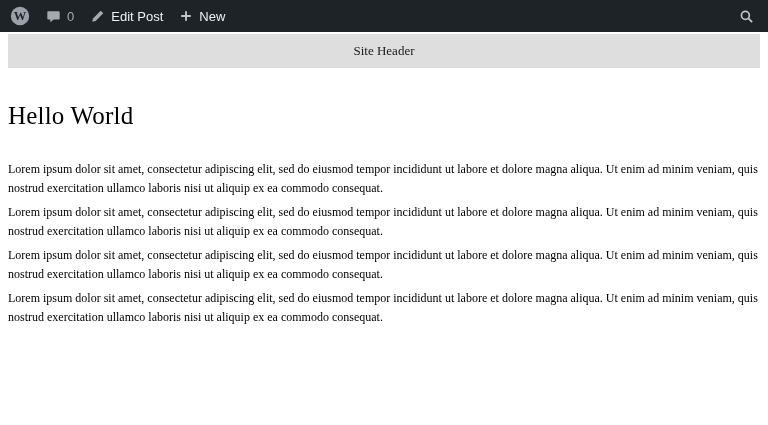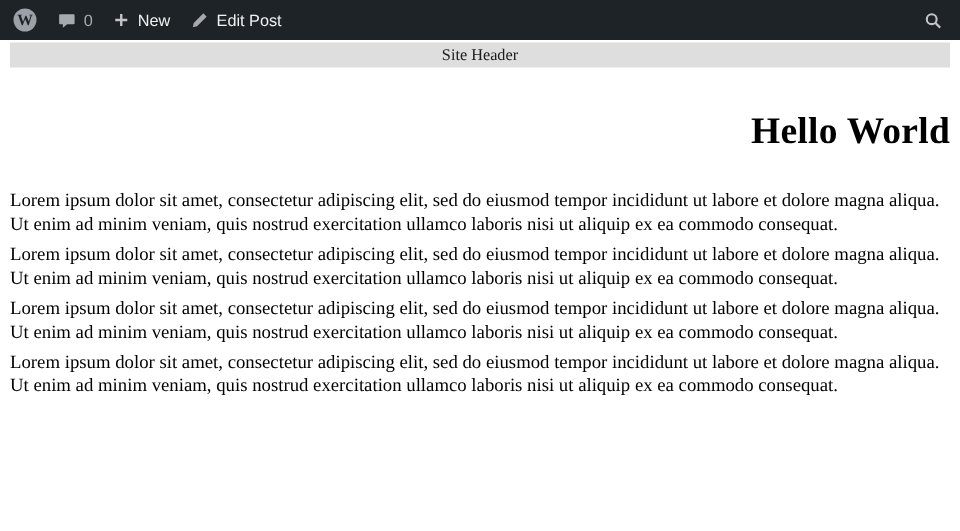--- a/index.html
+++ b/index.html
@@ -36,38 +36,38 @@
     cursor: pointer;
     white-space: nowrap;
   }
   .ab-icon { display: inline-flex; align-items: center; }
   .muted { color: #a7aaad; }
 
   
   .page { margin: 2px 8px 0 8px; }
   .bar {
     background: #dedede;
-    height: 20px;
+    height: 34px;
     display: flex;
     align-items: center;
     justify-content: center;
     font-size: 13px;
     color: #1b1b1b;
   }
 
   .post-title {
-    text-align: right;
-    font-size: 30px;
-    font-weight: bold;
+    text-align: left;
+    font-size: 25px;
+    font-weight: normal;
     color: #000000;
     margin: 34px 0 30px 0;
     letter-spacing: 0.2px;
   }
   .content p {
-    font-size: 15px;
+    font-size: 12px;
     line-height: 19px;
     margin: 5px 0;
     color: #000000;
     text-align: left;
   }
 </style>
 </head>
 <body>
 
 <div class="admin-bar">
@@ -88,34 +88,34 @@
       <span class="ab-icon">
         <svg width="15" height="15" viewBox="0 0 16 16">
           <path d="M2.3 2.5h11.4a0.9 0.9 0 0 1 0.9 0.9v6.8a0.9 0.9 0 0 1-0.9 0.9H8.2l-3.6 3v-3H2.3a0.9 0.9 0 0 1-0.9-0.9V3.4a0.9 0.9 0 0 1 0.9-0.9z" fill="#a7aaad"></path>
         </svg>
       </span>
       <span class="muted">0</span>
     </a>
 
     <a class="ab-item">
       <span class="ab-icon">
+        <svg width="15" height="15" viewBox="0 0 16 16">
+          <path d="M11.4 1.8l2.8 2.8-8.2 8.2-3.6 0.8 0.8-3.6z" fill="#a7aaad"></path>
+        </svg>
+      </span>
+      <span>Edit Post</span>
+    </a>
+
+    <a class="ab-item">
+      <span class="ab-icon">
         <svg width="14" height="14" viewBox="0 0 16 16">
           <path d="M6.9 2.5h2.2v4.4h4.4v2.2H9.1v4.4H6.9V9.1H2.5V6.9h4.4z" fill="#c3c4c7"></path>
         </svg>
       </span>
       <span>New</span>
-    </a>
-
-    <a class="ab-item">
-      <span class="ab-icon">
-        <svg width="15" height="15" viewBox="0 0 16 16">
-          <path d="M11.4 1.8l2.8 2.8-8.2 8.2-3.6 0.8 0.8-3.6z" fill="#a7aaad"></path>
-        </svg>
-      </span>
-      <span>Edit Post</span>
     </a>
   </div>
 
   <div class="ab-group">
     <a class="ab-item">
       <span class="ab-icon">
         <svg width="15" height="15" viewBox="0 0 16 16">
           <circle cx="6.8" cy="6.8" r="4.2" fill="none" stroke="#c3c4c7" stroke-width="1.8"></circle>
           <line x1="10" y1="10" x2="14" y2="14" stroke="#c3c4c7" stroke-width="1.9"></line>
         </svg>

